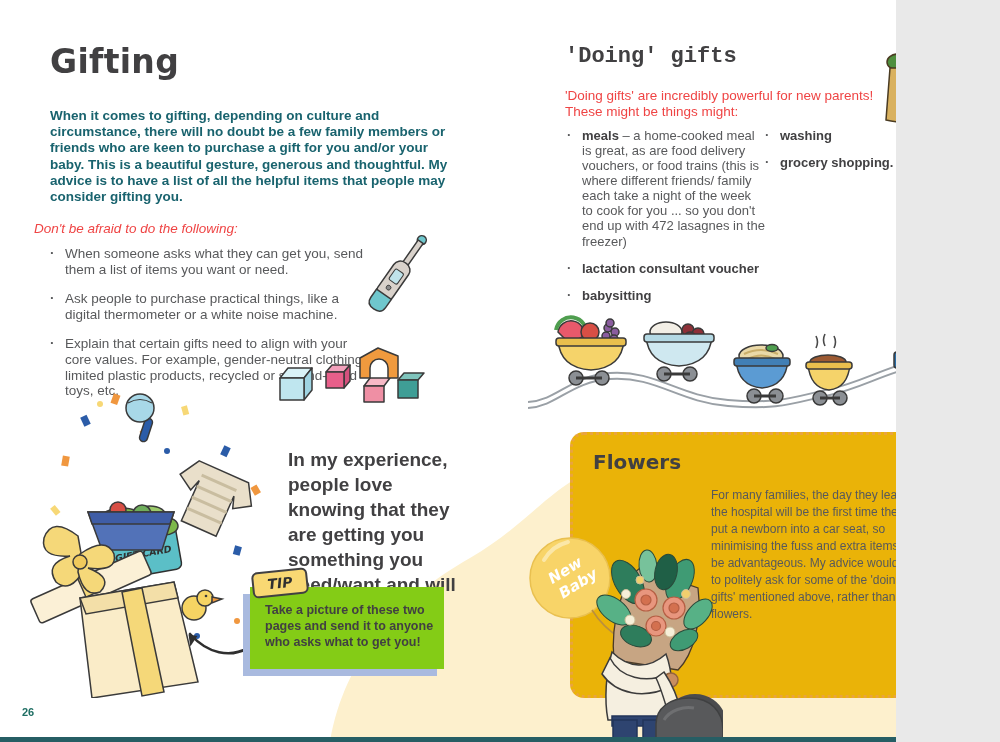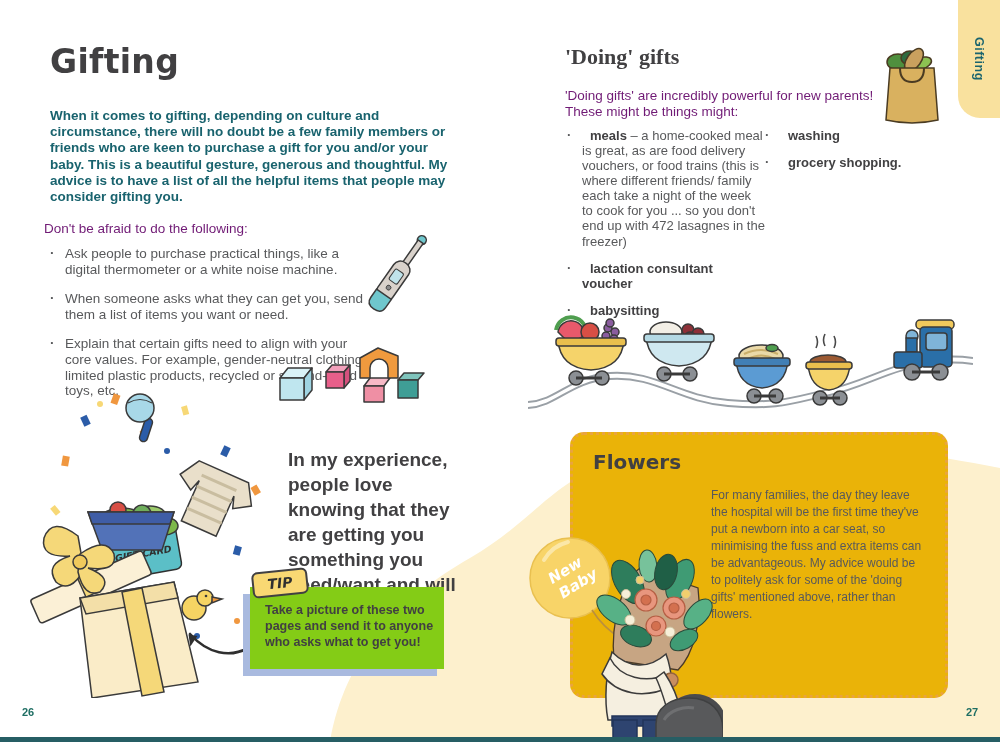--- a/index.html
+++ b/index.html
@@ -1,33 +1,33 @@
 <!DOCTYPE html>
 <html><head>
 <meta charset="utf-8">
 <style>
   html,body{margin:0;padding:0;}
   body{font-family:"Liberation Sans",sans-serif;background:#e9e9e9;}
-  #spread{position:relative;width:1000px;height:742px;background:#ffffff;overflow:hidden;}
+  #spread{position:relative;width:896px;height:742px;background:#ffffff;overflow:hidden;}
   .abs{position:absolute;}
 
   
   h1,h2,h3,p,ul,li{margin:0;padding:0;}
   .page-title{font-family:"DejaVu Sans",sans-serif;font-size:33px;font-weight:600;color:#414042;letter-spacing:.3px;}
   .teal-intro{font-size:13.5px;font-weight:700;color:#19636e;line-height:1.2;}
-  .body-txt{font-size:13.5px;color:#701a75;line-height:1.2;}
+  .body-txt{font-size:13.5px;color:#ef4444;line-height:1.2;}
   .blt{list-style:none;}
   .blt li{position:relative;padding-left:17px;margin-bottom:13px;font-size:13.5px;color:#58595b;line-height:1.18;}
   .blt li::before{content:"·";position:absolute;left:2px;top:-1px;font-weight:700;color:#58595b;}
-  .blt .term{font-weight:700;color:#414042;margin-left:8px;}
+  .blt .term{font-weight:700;color:#414042;}
   .bold-note{font-size:19px;font-weight:700;color:#414042;line-height:1.32;}
   .pagenum{font-size:11px;font-weight:700;color:#1e6e63;}
 
   
-  .h2-title{font-family:Liberation Serif, serif;font-size:22px;font-weight:600;color:#414042;}
+  .h2-title{font-family:Liberation Mono, monospace;font-size:22px;font-weight:600;color:#414042;}
   .col-list li{font-size:13px;margin-bottom:12px;line-height:1.16;}
 
   
   .flowers-box{box-sizing:border-box;width:378px;height:266px;background:#eab308;
     border:3px dotted #e9a43f;border-radius:14px;padding:15px 18px 10px 20px;z-index:2;}
   .flowers-box h3{font-family:"DejaVu Sans",sans-serif;font-size:20px;font-weight:600;color:#414042;margin-bottom:13px;}
   .flowers-box p{font-size:12px;color:#58595b;line-height:1.42;}
   .flowers-box .wrap-spacer{float:left;width:108px;height:225px;margin:34px 10px 0 0;}
   .flowers-box .p2{margin-top:10px;}
 
@@ -53,25 +53,25 @@
 <div id="spread">
 
   <svg class="abs blob" style="left:0;top:0;width:1000px;height:742px;" viewBox="0 0 1000 742">
     <path d="M330,742 C345,655 400,598 470,558 C540,518 556,470 645,452 C760,430 900,448 1000,468 L1000,742 Z" fill="#fdf0cd"></path>
   </svg>
 
   <h1 class="abs page-title" style="left:50px;top:42px;">Gifting</h1>
 
   <p class="abs teal-intro" style="left:50px;top:108px;width:410px;">When it comes to gifting, depending on culture and circumstance, there will no doubt be a few family members or friends who are keen to purchase a gift for you and/or your baby. This is a beautiful gesture, generous and thoughtful. My advice is to have a list of all the helpful items that people may consider gifting you.</p>
 
-  <p class="abs body-txt" style="left:44px;top:221px;">Don't be afraid to do the following:</p>
+  <p class="abs body-txt" style="left:34px;top:221px;font-style:italic;">Don't be afraid to do the following:</p>
 
   <ul class="abs blt" style="left:48px;top:246px;width:318px;">
+    <li><span>When someone asks what they can get you, send them a list of items you want or need.</span></li>
     <li><span>Ask people to purchase practical things, like a digital thermometer or a white noise machine.</span></li>
-    <li><span>When someone asks what they can get you, send them a list of items you want or need.</span></li>
     <li><span>Explain that certain gifts need to align with your core values. For example, gender-neutral clothing, limited plastic products, recycled or second-hand toys, etc.</span></li>
   </ul>
 
   <svg class="abs" style="left:352px;top:226px;width:88px;height:102px;" viewBox="0 0 88 102">
     <g transform="rotate(35 44 51)">
       <circle cx="44" cy="6" r="4.5" fill="#6fc7cd" stroke="#3a3a3a" stroke-width="1.5"></circle>
       <rect x="41" y="8" width="6" height="28" fill="#d9d2cb" stroke="#3a3a3a" stroke-width="1.5"></rect>
       <rect x="35" y="34" width="18" height="44" rx="8" fill="#d9d2cb" stroke="#3a3a3a" stroke-width="1.5"></rect>
       <rect x="39" y="44" width="10" height="13" rx="2" fill="#bfe3ea" stroke="#3a3a3a" stroke-width="1"></rect>
       <circle cx="44" cy="64" r="2.4" fill="#8a8a8a" stroke="#3a3a3a" stroke-width="0.8"></circle>

